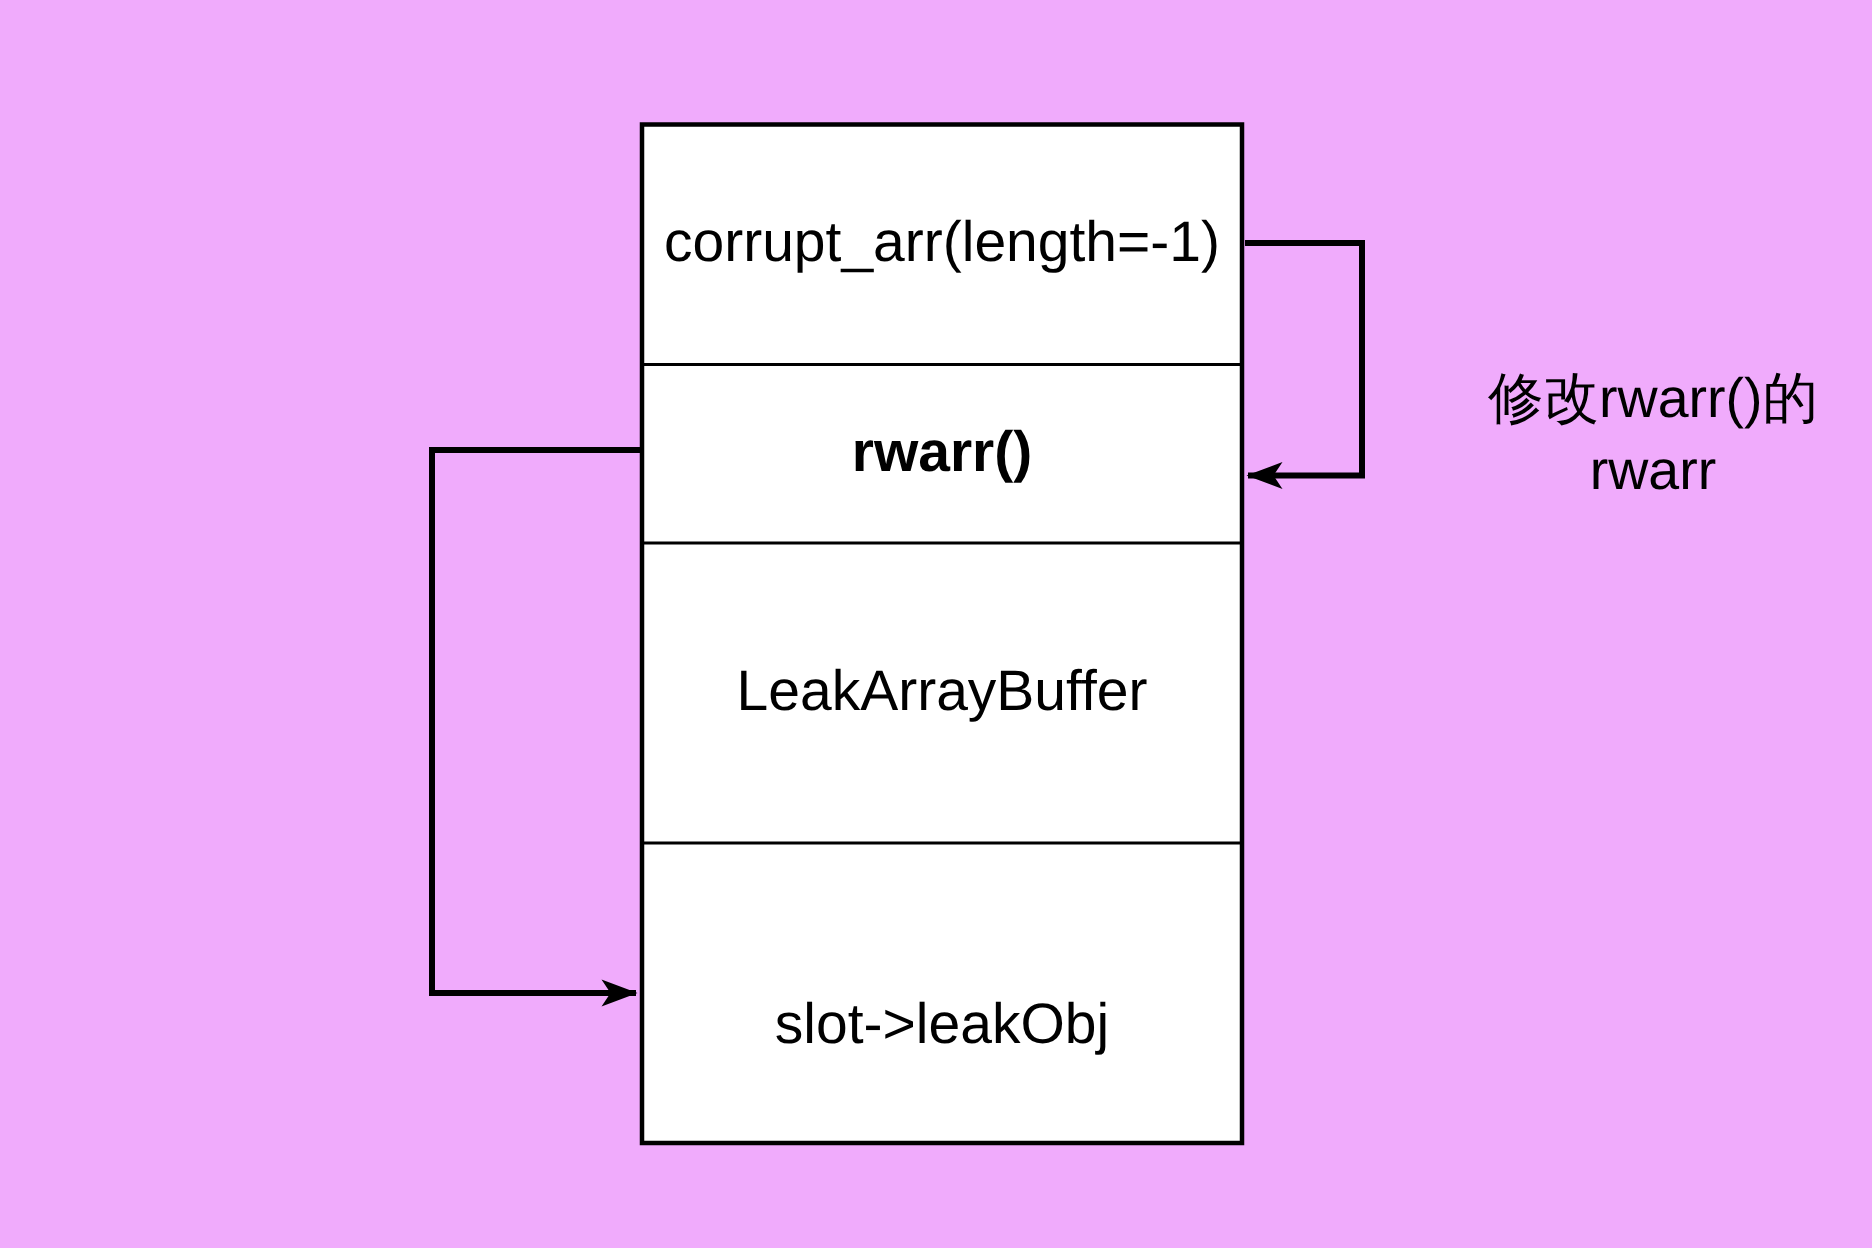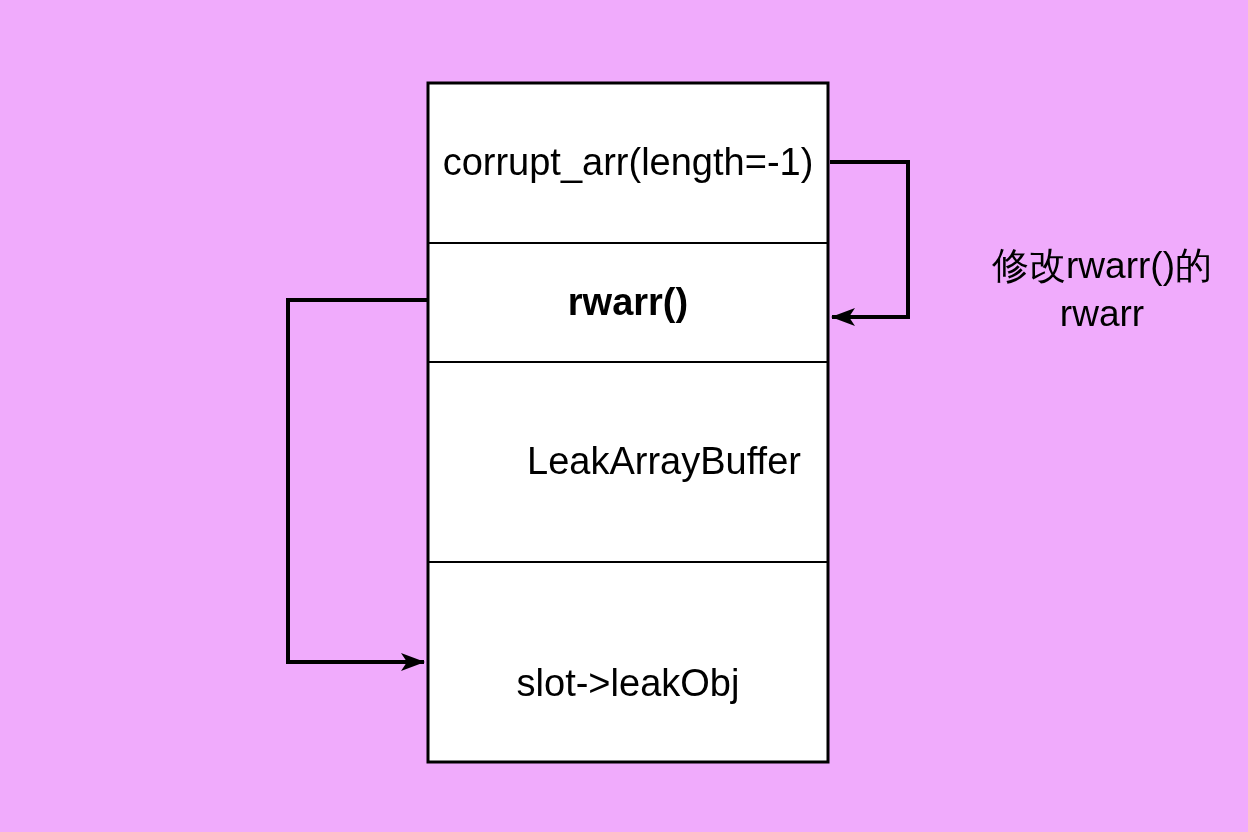--- a/index.html
+++ b/index.html
@@ -30,21 +30,21 @@
     display: flex;
     align-items: center;
     justify-content: center;
     font-size: 38px;
     line-height: 1.1;
     white-space: nowrap;
     color: #000000;
   }
   .cell-1 { top: 83px;  height: 160px; }
   .cell-2 { top: 243px; height: 119px; font-weight: bold; }
-  .cell-3 { top: 362px; height: 200px; margin-left: 36px; }
+  .cell-3 { top: 362px; height: 200px; }
   .cell-4 { top: 562px; height: 244px; }
   .annotation {
     position: absolute;
     transform: translate(-50%, -50%);
     font-size: 37px;
     line-height: 48px;
     text-align: center;
     white-space: nowrap;
     color: #000000;
   }

